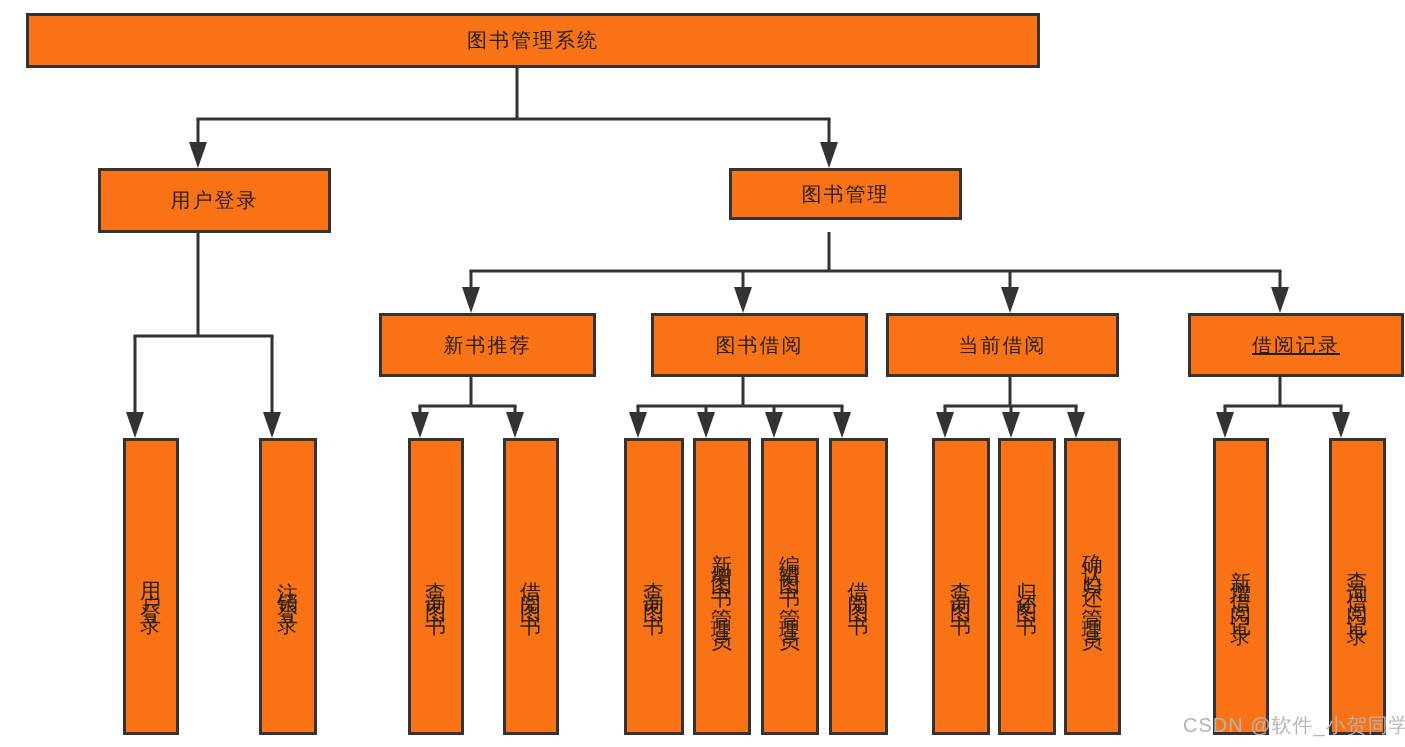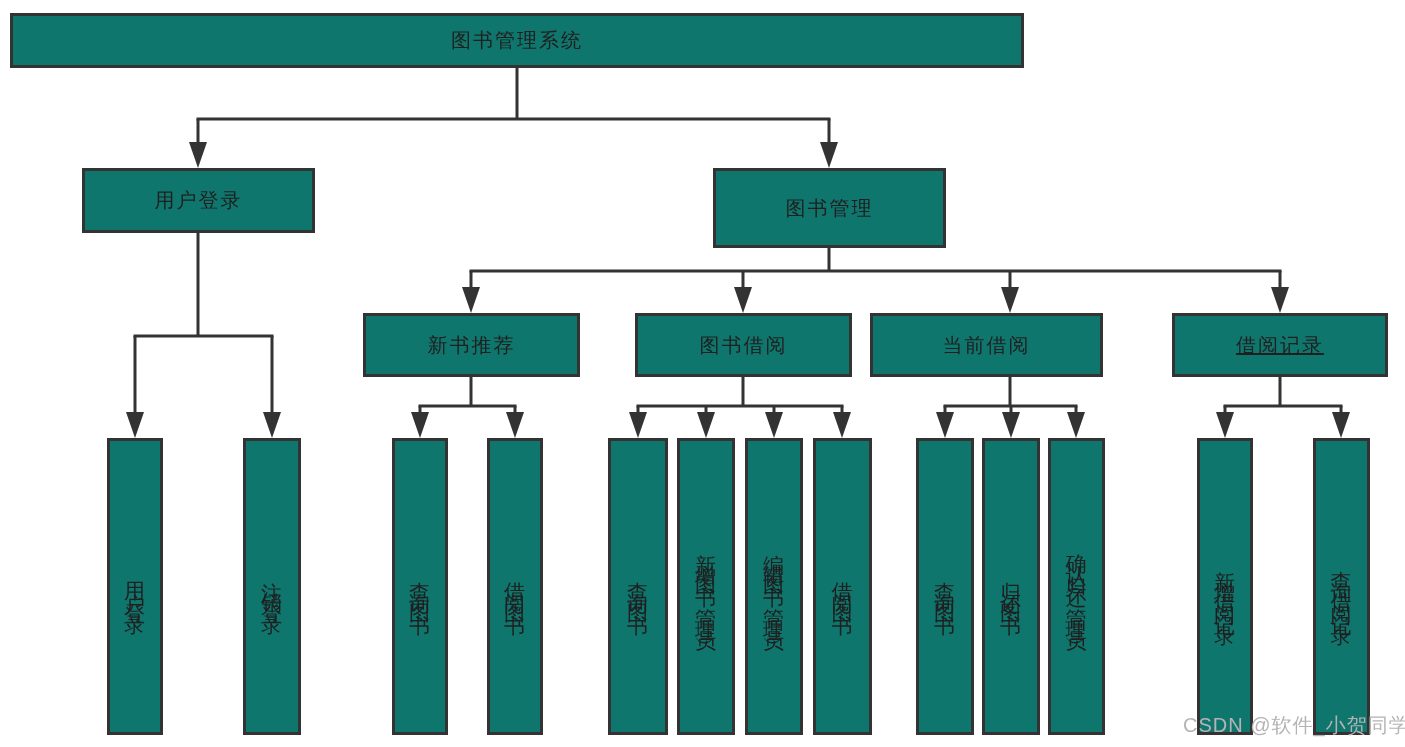--- a/index.html
+++ b/index.html
@@ -5,24 +5,25 @@
   html,body{margin:0;padding:0;}
   body{
     width:1405px;height:747px;position:relative;background:#ffffff;
     font-family:"Liberation Sans","DejaVu Sans",sans-serif;
     overflow:hidden;
   }
   #stage{position:absolute;left:0;top:0;width:1405px;height:747px;}
   svg.connectors{position:absolute;left:0;top:0;z-index:1;}
   .node{
     position:absolute;box-sizing:border-box;z-index:2;
-    border:3px solid #333333;background:#0f766e;
+    border:3px solid #333333;background:#f97316;
     display:flex;align-items:center;justify-content:center;
     font-size:20px;color:#1f1f1f;letter-spacing:2px;
     text-align:center;
+    margin-left:16px;
   }
   .leaf>span{
     writing-mode:vertical-rl;text-orientation:mixed;
     font-size:21px;line-height:1.0;letter-spacing:11px;
     white-space:nowrap;color:#1f1f1f;
   }
   .watermark{
     position:absolute;left:1183px;top:712px;z-index:5;
     font-size:20px;color:#b4b4b4;letter-spacing:1px;white-space:nowrap;
   }
@@ -87,21 +88,21 @@
       <polygon points="1332,412 1350,412 1341,438" fill="#333333"></polygon>
     </svg>
 
   <div class="node" style="left:10px;top:13px;width:1014px;height:55px;">
     <span>图书管理系统</span>
   </div>
 
   <div class="node" style="left:82px;top:168px;width:233px;height:65px;">
     <span>用户登录</span>
   </div>
-  <div class="node" style="left:713px;top:168px;width:233px;height:80px;">
+  <div class="node" style="left:713px;top:168px;width:233px;height:52px;">
     <span>图书管理</span>
   </div>
 
   <div class="node" style="left:635px;top:313px;width:217px;height:64px;">
     <span>图书借阅</span>
   </div>
   <div class="node" style="left:363px;top:313px;width:217px;height:64px;">
     <span>新书推荐</span>
   </div>
   <div class="node" style="left:870px;top:313px;width:233px;height:64px;">

